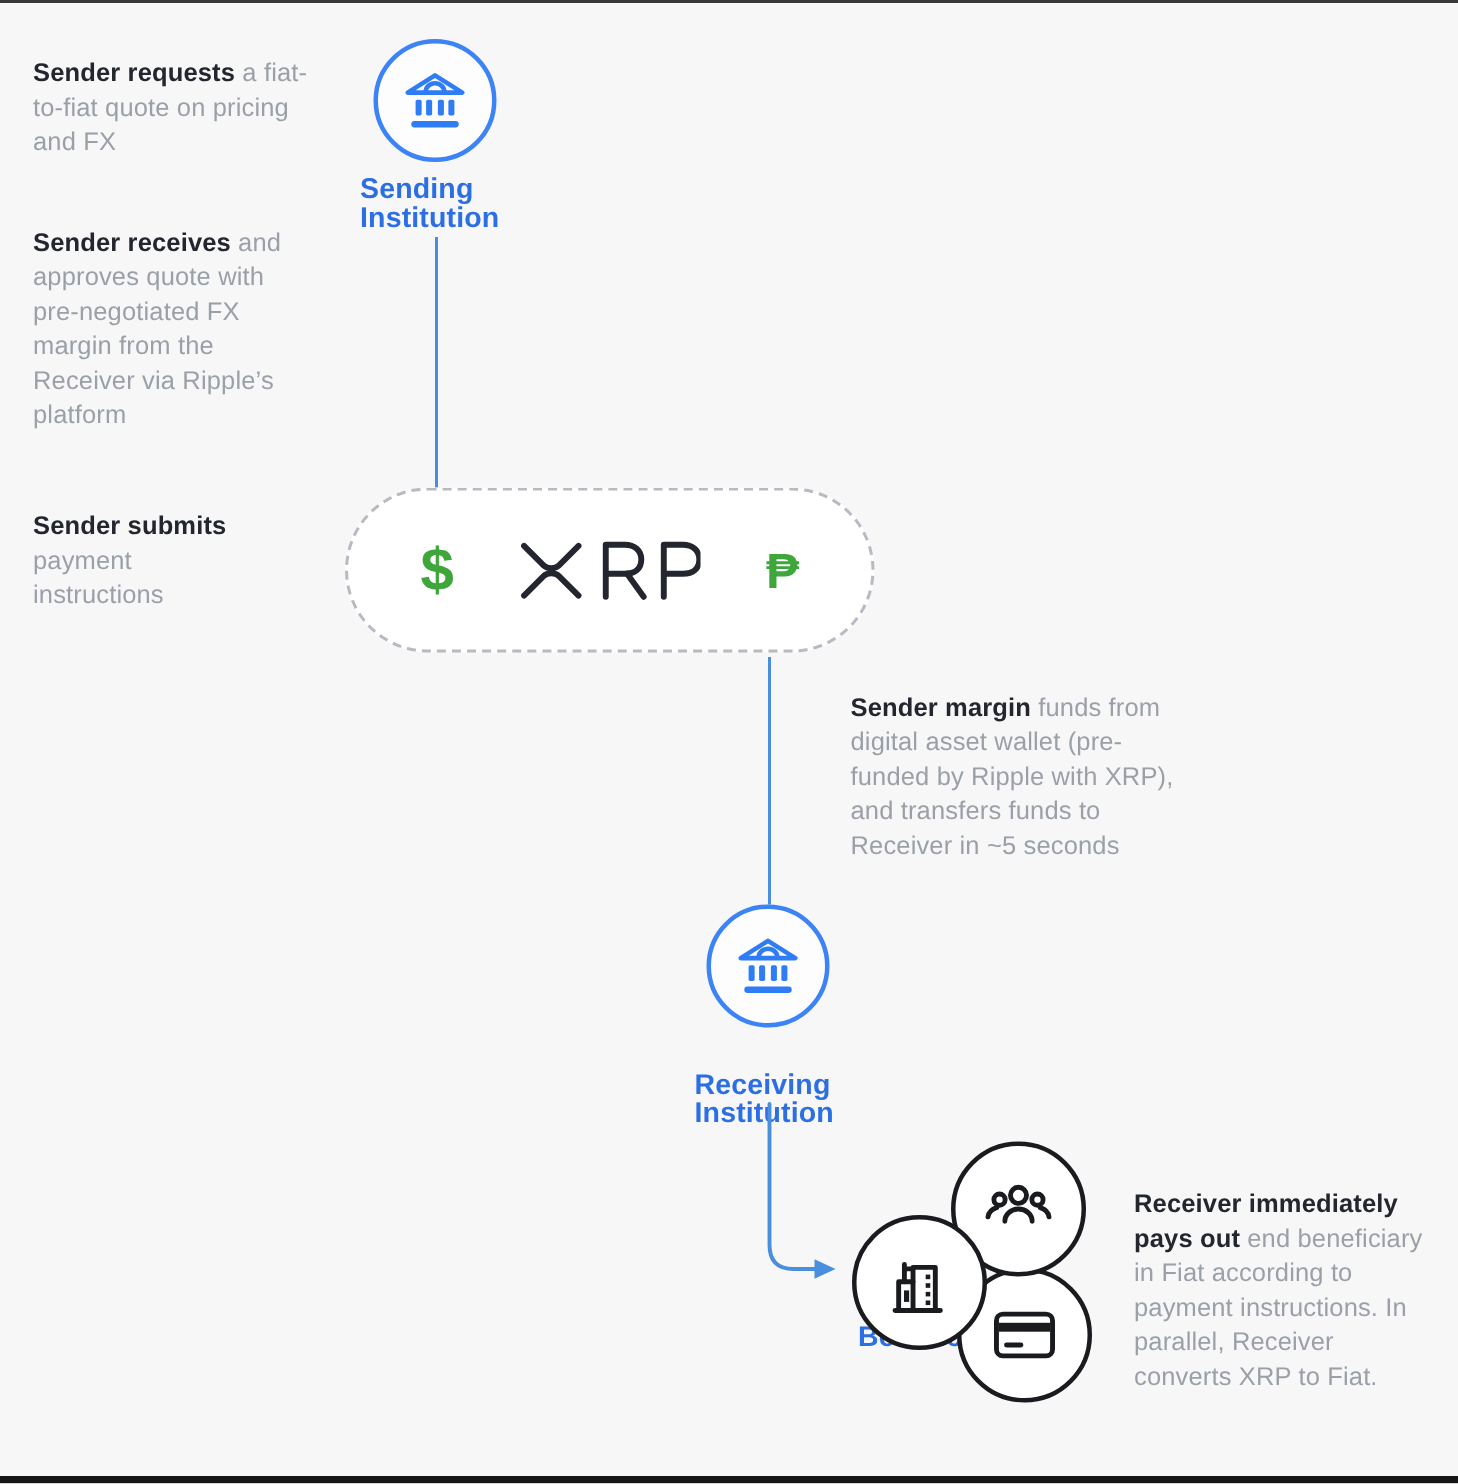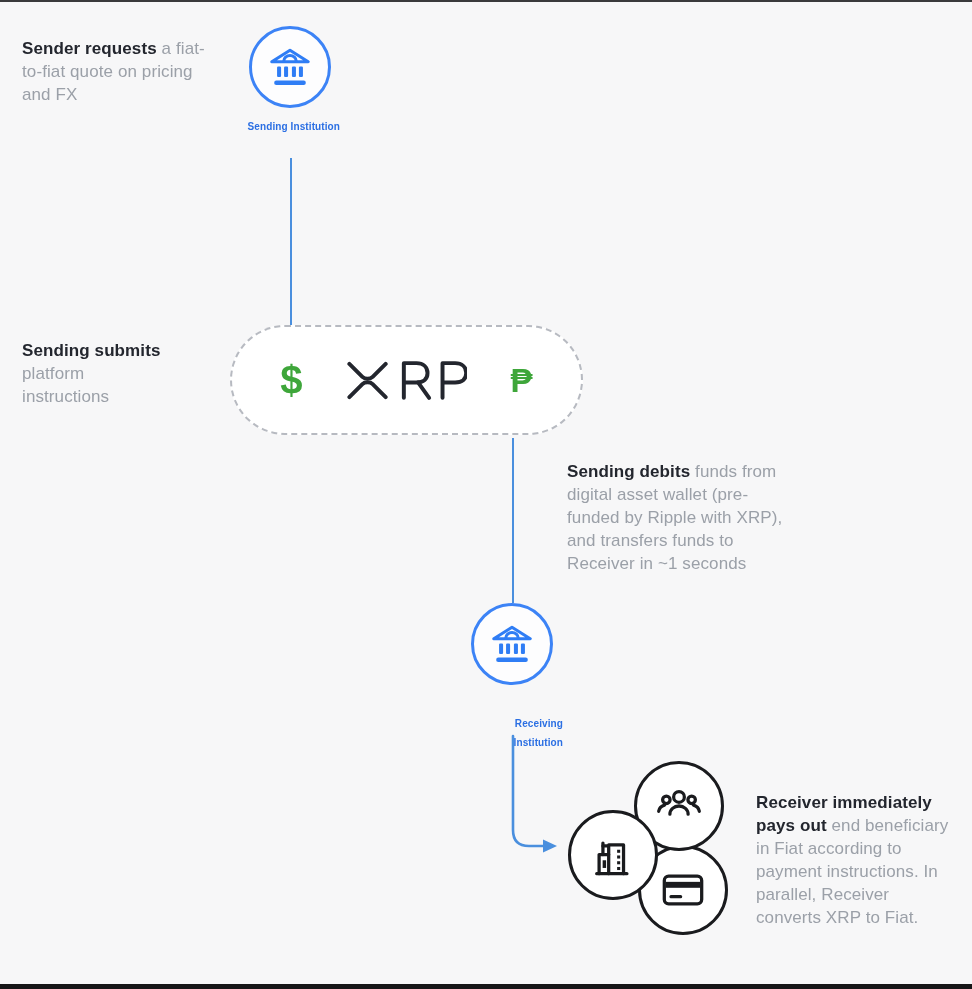--- a/index.html
+++ b/index.html
@@ -28,22 +28,22 @@
 
   
   .inst-circle{
     position:absolute;width:82px;height:82px;border-radius:50%;
     border:3px solid #3c83f6;background:#fdfdfe;box-sizing:border-box;
     display:flex;align-items:center;justify-content:center;
   }
   .inst-circle.sending{left:249px;top:26px;}
   .inst-circle.receiving{left:471px;top:603px;}
   .node-label{
-    position:absolute;font-size:10px;line-height:19px;font-weight:700;
-    color:#2b6fe3;text-align:right;letter-spacing:.1px;
+    position:absolute;font-size:19px;line-height:19px;font-weight:700;
+    color:#2b6fe3;text-align:left;letter-spacing:.1px;
   }
   .node-label.sending{left:240px;top:117px;width:100px;}
   .node-label.receiving{left:463px;top:714px;width:100px;}
   .node-label.beneficiaries{left:572px;top:882px;width:150px;}
 
   
   .vline{position:absolute;width:2px;background:#4a8fde;}
   .vline.l1{left:290px;top:158px;height:167px;}
   .vline.l2{left:512px;top:438px;height:165px;}
   .curve-arrow{position:absolute;left:498px;top:734px;}
@@ -76,24 +76,25 @@
 </head>
 <body>
 
 <div class="canvas">
 
   <div class="topbar"></div>
   <div class="bottombar"></div>
 
   <p class="step s1"><strong>Sender requests</strong><span> a fiat-to-fiat quote on pricing and FX</span></p>
 
+  <p class="step s2"><strong>Sender receives</strong><span> and approves quote with pre-negotiated FX margin from the Receiver via Ripple’s platform</span></p>
 
-  <p class="step s3"><strong>Sending submits</strong><span> platform instructions</span></p>
+  <p class="step s3"><strong>Sender submits</strong><span> payment instructions</span></p>
 
-  <p class="step s4"><strong>Sending debits</strong><span> funds from digital asset wallet (pre-funded by Ripple with XRP), and transfers funds to Receiver in ~1 seconds</span></p>
+  <p class="step s4"><strong>Sender margin</strong><span> funds from digital asset wallet (pre-funded by Ripple with XRP), and transfers funds to Receiver in ~5 seconds</span></p>
 
   <p class="step s5"><strong>Receiver immediately pays out</strong><span> end beneficiary in Fiat according to payment instructions. In parallel, Receiver converts XRP to Fiat.</span></p>
 
   <div class="inst-circle sending">
     <svg width="46" height="46" viewBox="0 0 48 48">
       <g stroke="#2f7df5" fill="none" stroke-width="3.2" stroke-linejoin="round" stroke-linecap="round">
         <path d="M5 18.5 L24 6.5 L43 18.5 Z"></path>
         <path d="M17.5 18 a6.5 6 0 0 1 13 0"></path>
       </g>
       <g fill="#2f7df5">

